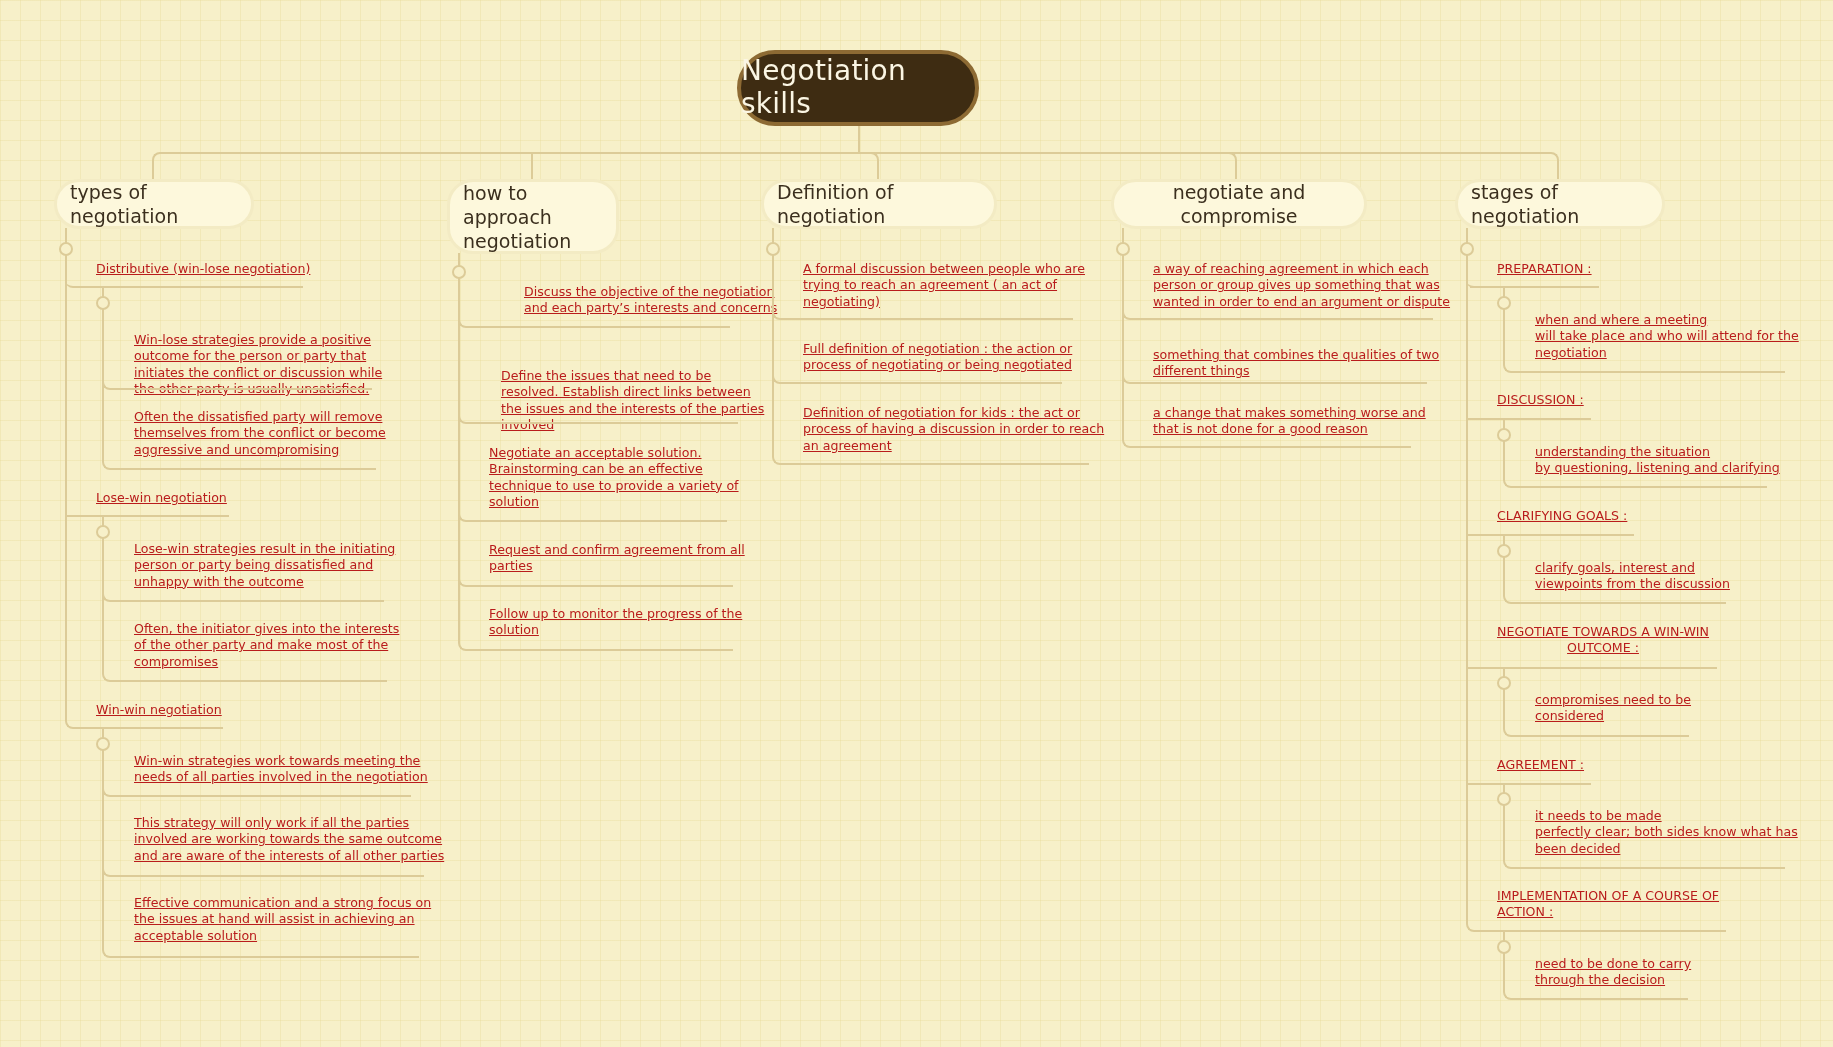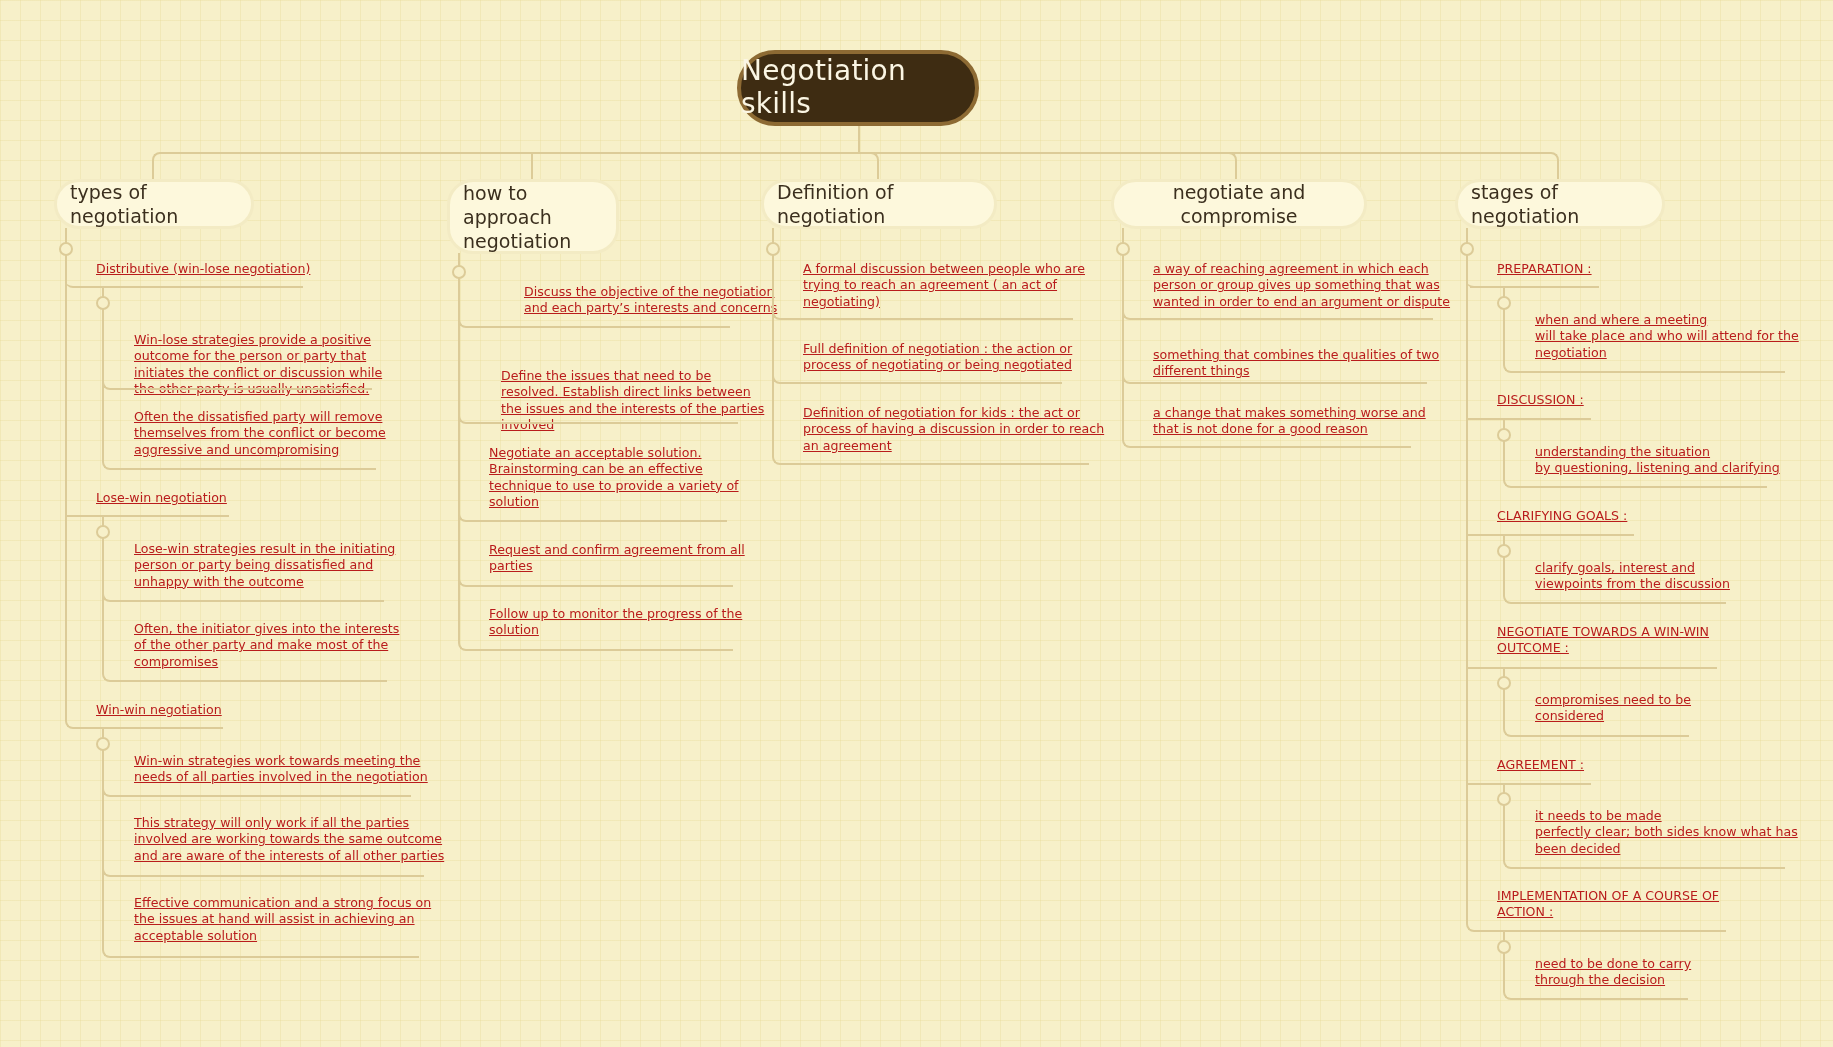--- a/index.html
+++ b/index.html
@@ -199,21 +199,21 @@
 <div class="corner" style="left:1503px; top:470px; width:264px; height:18px;"></div>
 
 <div class="txt lbl" style="left:1497px; top:508px;">CLARIFYING GOALS :</div>
 <div class="line-h" style="left:1467px; top:534px; width:167px;"></div>
 <div class="line-v" style="left:1503px; top:535px; height:60px;"></div>
 <div class="circle" style="left:1497px; top:544px;"></div>
 <div class="txt" style="left:1535px; top:560px;">clarify goals, interest and
 viewpoints from the discussion</div>
 <div class="corner" style="left:1503px; top:586px; width:223px; height:18px;"></div>
 
-<div class="txt lbl" style="left:1497px; top:624px;">NEGOTIATE TOWARDS A WIN-WIN
+<div class="txt lbl" style="left:1497px; top:624px;text-align:center;">NEGOTIATE TOWARDS A WIN-WIN
 OUTCOME :</div>
 <div class="line-h" style="left:1467px; top:667px; width:250px;"></div>
 <div class="line-v" style="left:1503px; top:668px; height:60px;"></div>
 <div class="circle" style="left:1497px; top:676px;"></div>
 <div class="txt" style="left:1535px; top:692px;">compromises need to be
 considered</div>
 <div class="corner" style="left:1503px; top:719px; width:186px; height:18px;"></div>
 
 <div class="txt lbl" style="left:1497px; top:757px;">AGREEMENT :</div>
 <div class="line-h" style="left:1467px; top:783px; width:124px;"></div>

